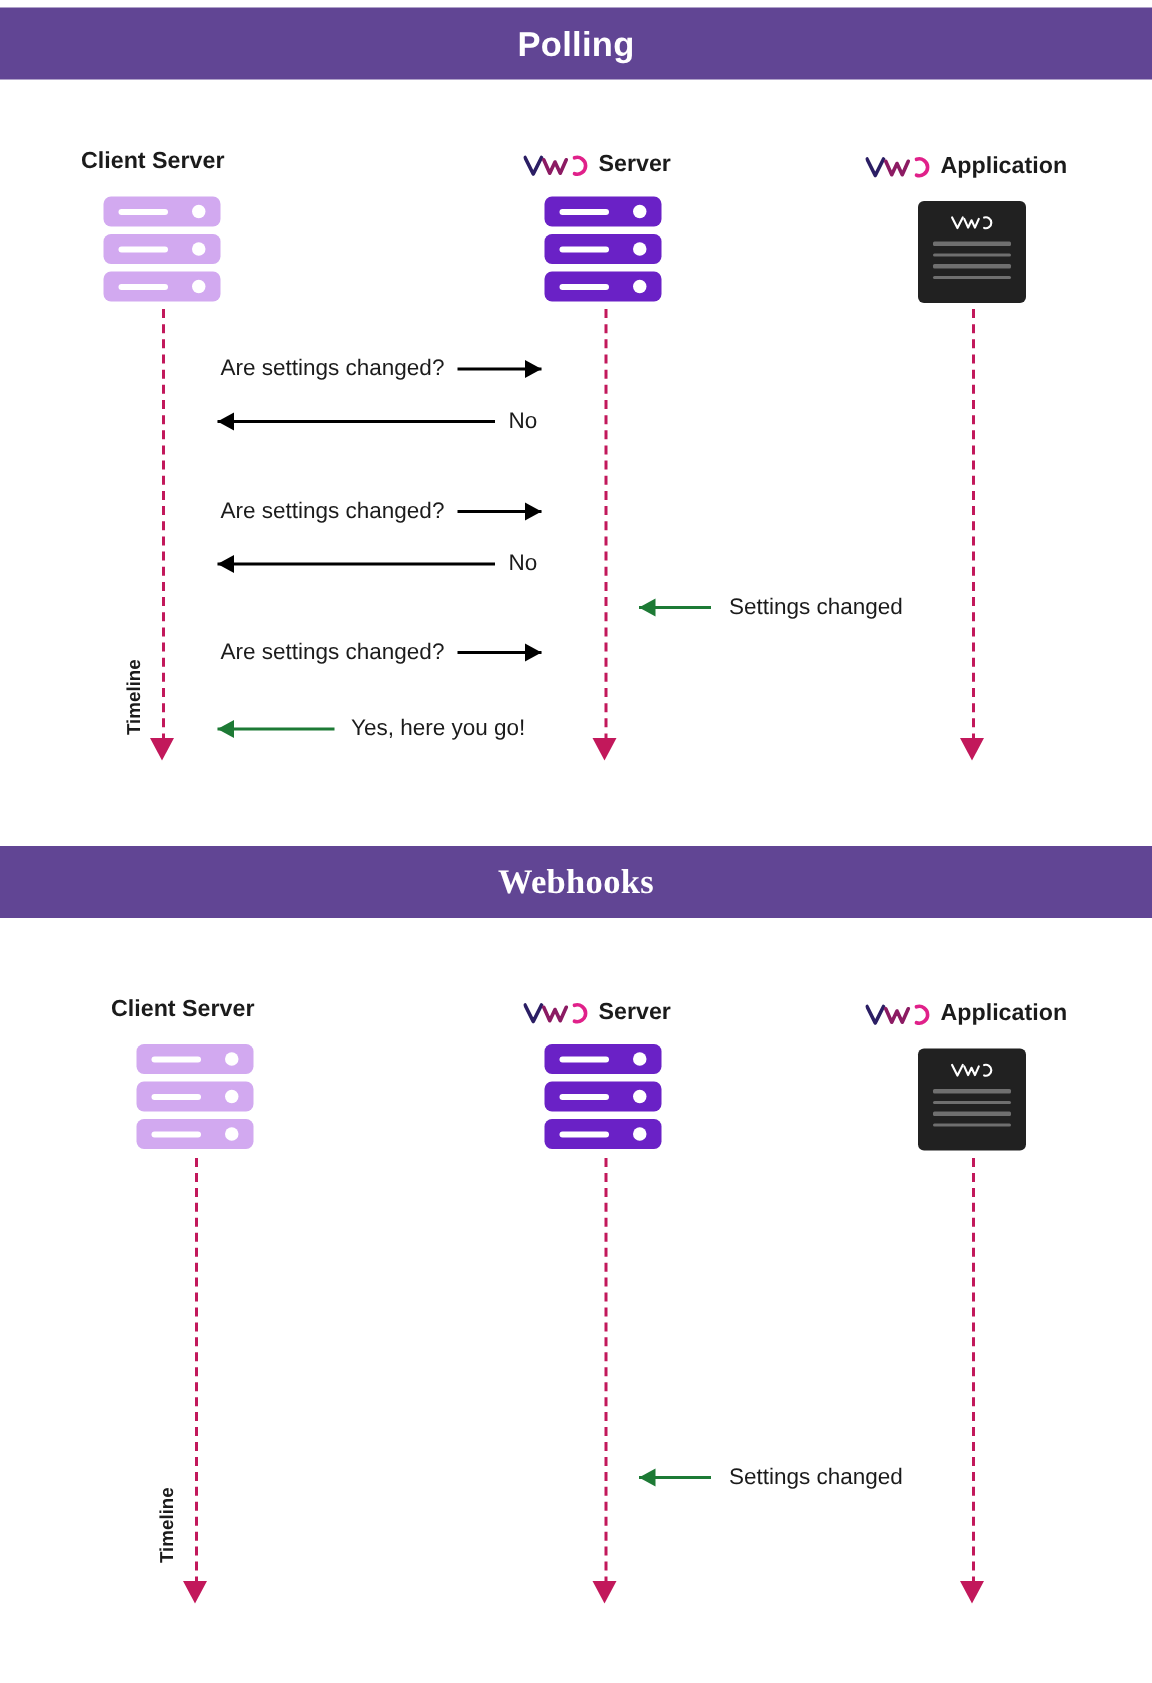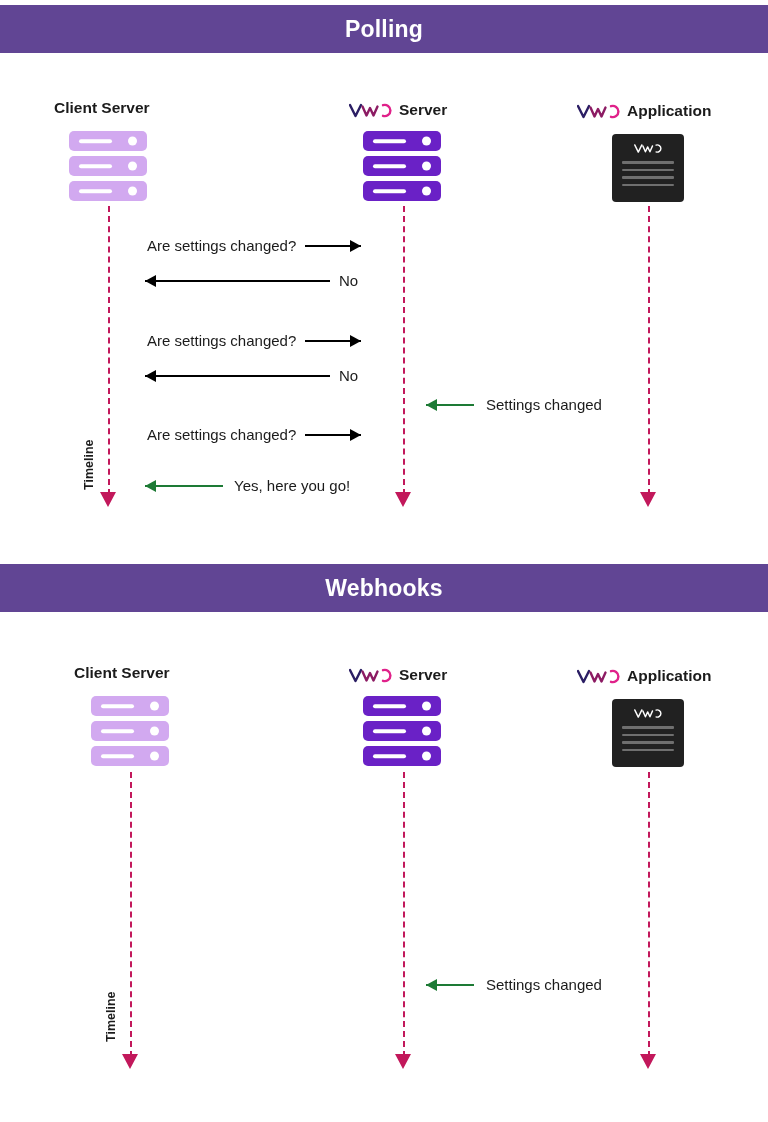--- a/index.html
+++ b/index.html
@@ -239,21 +239,21 @@
   </div>
 
   <div class="msg" style="left:145px;top:476px;">
     <span class="arrow green left" style="width:78px;margin-right:11px;">
       <span class="shaft" style="width:100%;"></span>
         <span class="head"></span>
     </span>
     <span class="msg-text">Yes, here you go!</span>
   </div>
 
-  <div class="banner" style="top:564px;">
+  <div class="banner" style="top:564px;font-family:Liberation Serif, serif;">
     <span class="banner-title">Webhooks</span>
   </div>
 
   <div class="actor-label" style="left:74px;top:664px;">
     <span>Client Server</span>
   </div>
 
   <div class="actor-label" style="left:349px;top:666px;">
     <span class="vwo-logo">
       <svg width="43" height="17" viewBox="0 0 43 17">

